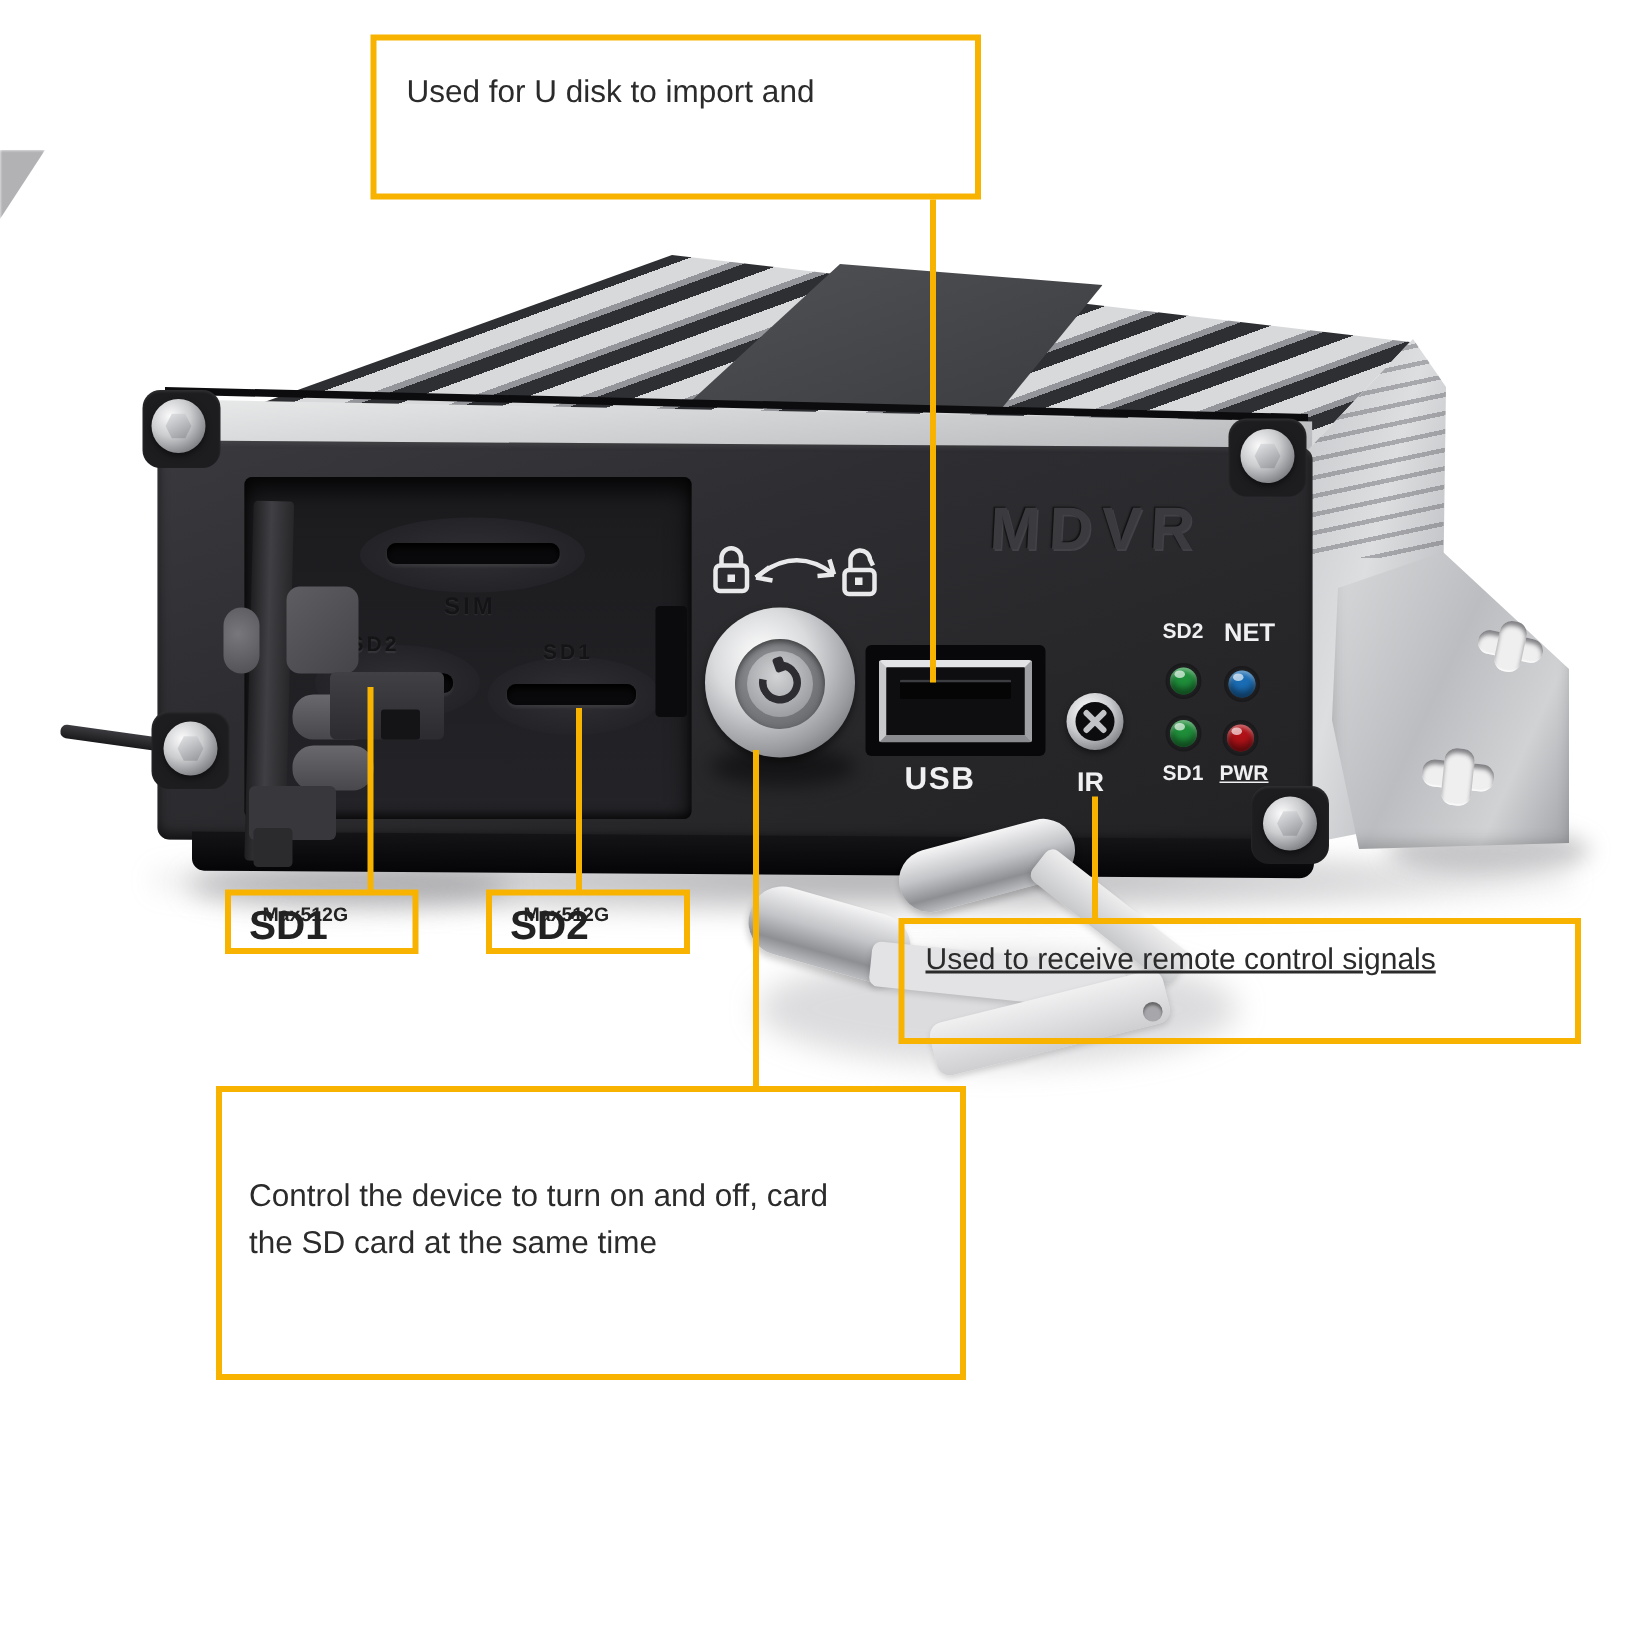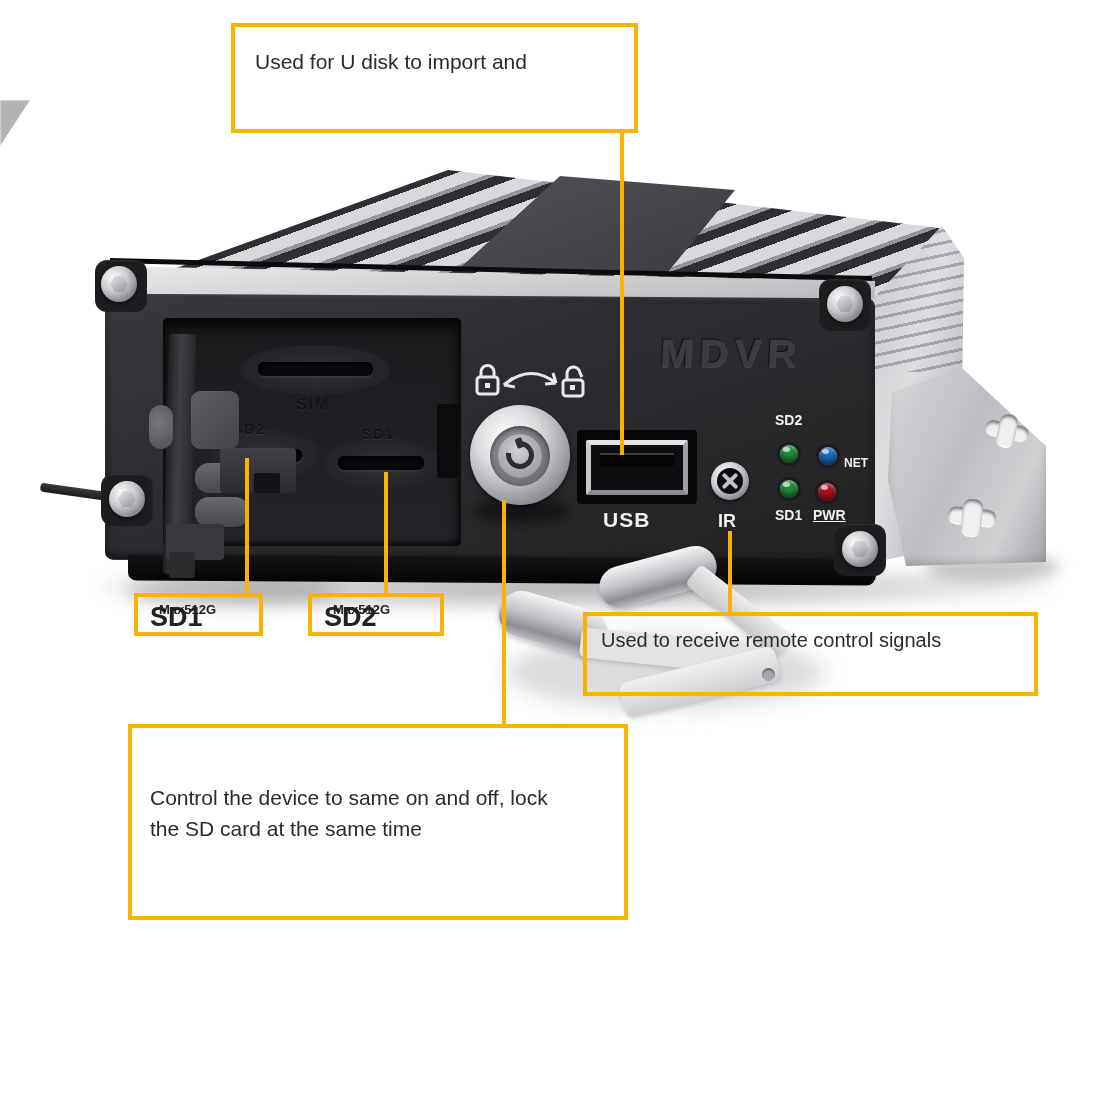--- a/index.html
+++ b/index.html
@@ -151,21 +151,21 @@
   .k1l{left:680px;top:598px;width:120px;height:26px;transform:rotate(38deg);}
   .k2b{left:498px;top:600px;width:110px;height:46px;transform:rotate(16deg);}
   .k2l{left:580px;top:636px;width:170px;height:30px;transform:rotate(6deg);background:#e3e3e5;}
   .k3l{left:620px;top:664px;width:160px;height:36px;transform:rotate(-14deg);
     background:linear-gradient(180deg,#f0f0f1,#cfcfd2);border-radius:9px;}
   .k3hole{left:762px;top:668px;width:13px;height:13px;border-radius:50%;background:#a7a7ab;
     box-shadow:inset 0 2px 2px rgba(0,0,0,.4);}
 
   
   .c-line{width:4px;background:var(--accent);z-index:6;}
-  .c-box{border:4px solid var(--accent);z-index:6;color:var(--ink);}
+  .c-box{border:4px solid var(--accent);z-index:6;color:var(--ink);margin-left:16px;}
   .box-usb{left:231px;top:23px;width:407px;height:110px;padding:18px 0 0 20px;
     font-size:21px;line-height:33px;}
   .box-remote{left:583px;top:612px;width:455px;height:84px;padding:9px 0 0 14px;
     font-size:20px;line-height:31px;}
   .box-power{left:128px;top:724px;width:500px;height:196px;padding:54px 0 0 18px;
     font-size:21px;line-height:31px;}
   .box-sd{height:43px;display:flex;align-items:baseline;padding:5px 0 0 12px;color:#222;}
   .box-sd .sd-big{position:static;font-size:27px;font-weight:bold;}
   .box-sd .sd-small{position:static;font-size:13px;font-weight:bold;margin-left:9px;}
   .box-sd1{left:134px;top:593px;width:129px;}
@@ -276,21 +276,21 @@
   <div class="usb-tongue"></div>
   <div class="panel-text" style="left:603px;top:508px;font-size:21px;letter-spacing:1px;">USB</div>
 
   <div class="ir-ring"></div>
   <div class="ir-center"></div>
   <div class="ir-x" style="transform:rotate(45deg);"></div>
   <div class="ir-x" style="transform:rotate(-45deg);"></div>
   <div class="panel-text" style="left:718px;top:511px;font-size:18px;">IR</div>
 
   <div class="panel-text" style="left:775px;top:412px;font-size:14px;">SD2</div>
-  <div class="panel-text" style="left:844px;top:412px;font-size:12px;margin-top:44px;">NET</div>
+  <div class="panel-text" style="left:816px;top:412px;font-size:17px;">NET</div>
   <div class="led" style="left:777px;top:442px;">
     <div class="led-dome" style="background-color: rgb(31, 143, 58);"></div>
     </div>
   <div class="led" style="left:816px;top:444px;">
     <div class="led-dome" style="background-color: rgb(26, 109, 181);"></div>
     </div>
   <div class="led" style="left:777px;top:477px;">
     <div class="led-dome" style="background-color: rgb(31, 143, 58);"></div>
     </div>
   <div class="led" style="left:815px;top:480px;">
@@ -325,21 +325,21 @@
     <span class="sd-big">SD1</span>
     <span class="sd-small">Max512G</span>
   </div>
 
   <div class="c-box box-sd box-sd2">
     <span class="sd-big">SD2</span>
     <span class="sd-small">Max512G</span>
   </div>
 
   <div class="c-box box-remote">
-    <div style="position:static;">Used to receive remote control signals</div>
+    <div style="position:static;text-decoration:underline;">Used to receive remote control signals</div>
   </div>
 
   <div class="c-box box-power">
-    <div style="position:static;">Control the device to same on and off, lock</div>
+    <div style="position:static;">Control the device to turn on and off, card</div>
     <div style="position:static;">the SD card at the same time</div>
   </div>
 
 </div>
 
 </body></html>

